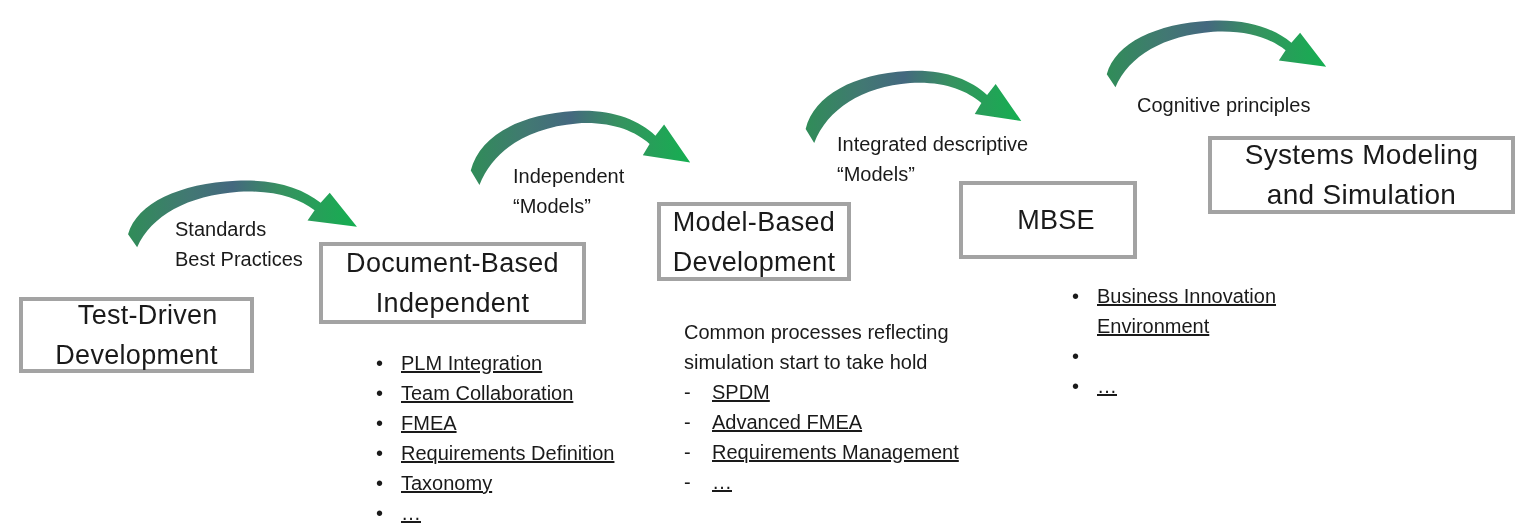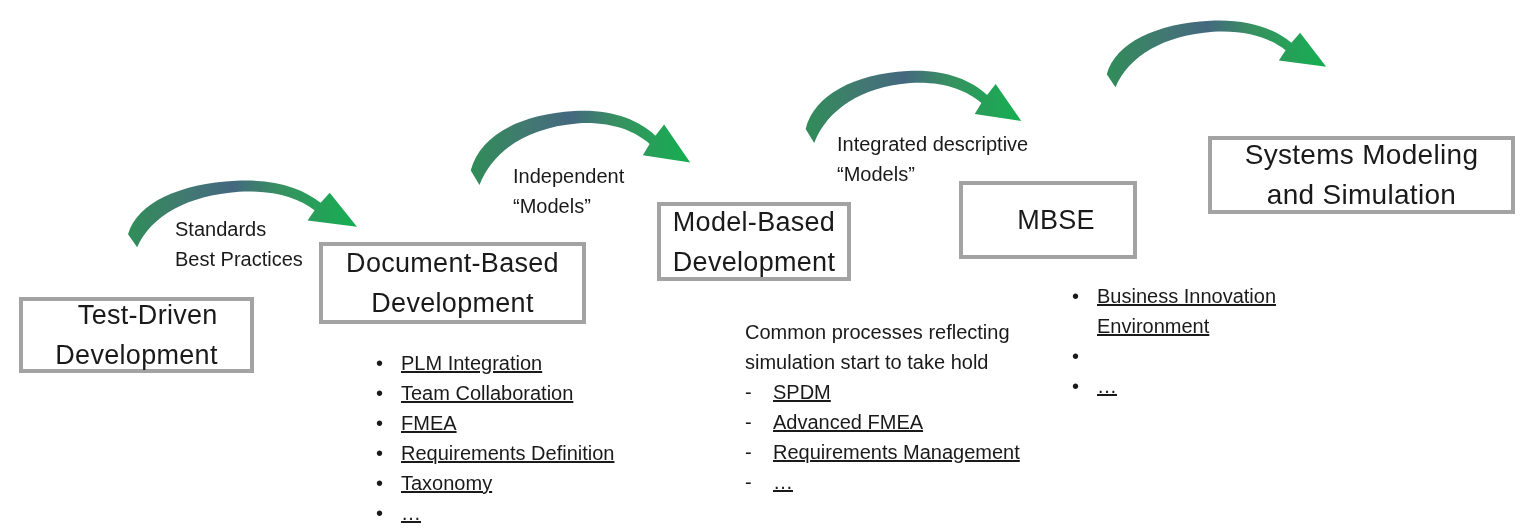--- a/index.html
+++ b/index.html
@@ -29,21 +29,21 @@
     position:absolute;font-size:20px;line-height:30px;white-space:pre-line;
   }
   #label-1{left:175px; top:214px;}
   #label-2{left:513px; top:161px;}
   #label-3{left:837px; top:129px;}
   #label-4{left:1137px;top:90px;}
 
   .list{position:absolute;font-size:20px;line-height:30px;}
   #list-dbd {left:376px; top:348px; width:300px;}
   #list-mbse{left:1072px;top:281px; width:270px;}
-  #block-mbd{left:745px; top:317px; width:330px;}
+  #block-mbd{left:684px; top:317px; width:330px;}
   .li{display:flex;align-items:flex-start;}
   .li .marker{flex:0 0 25px;}
   .li .dashm{flex:0 0 28px;}
   .li .txt{white-space:pre-line;text-decoration:underline;}
   .note{white-space:pre-line;}
 </style>
 </head>
 <body>
 
 <div class="canvas">
@@ -99,40 +99,41 @@
     </defs>
     <path fill="url(#g4)" d="M 7,62 C 16,28 58,7 114,4 C 152,2 180,12 198,28 L 207,17 L 234,54 L 185,47 L 192,36 C 176,23 152,14 117,16 C 66,20 30,42 16,76 Z"></path>
   </svg>
 
   <div id="box-tdd" class="stage-box">
     <span>Test-Driven
 Development</span>
   </div>
   <div id="box-dbd" class="stage-box">
     <span>Document-Based
-Development</span>
+Independent</span>
   </div>
   <div id="box-mbd" class="stage-box">
     <span>Model-Based
 Development</span>
   </div>
   <div id="box-mbse" class="stage-box">
     <span>MBSE</span>
   </div>
   <div id="box-sms" class="stage-box">
     <span>Systems Modeling
 and Simulation</span>
   </div>
 
   <div id="label-1" class="arrow-label">Standards
 Best Practices</div>
   <div id="label-2" class="arrow-label">Independent
 “Models”</div>
   <div id="label-3" class="arrow-label">Integrated descriptive
 “Models”</div>
+  <div id="label-4" class="arrow-label">Cognitive principles</div>
 
   <div id="list-dbd" class="list">
     <div class="li">
       <span class="marker">•</span>
       <span class="txt">PLM Integration</span>
       </div>
     <div class="li">
       <span class="marker">•</span>
       <span class="txt">Team Collaboration</span>
       </div>

